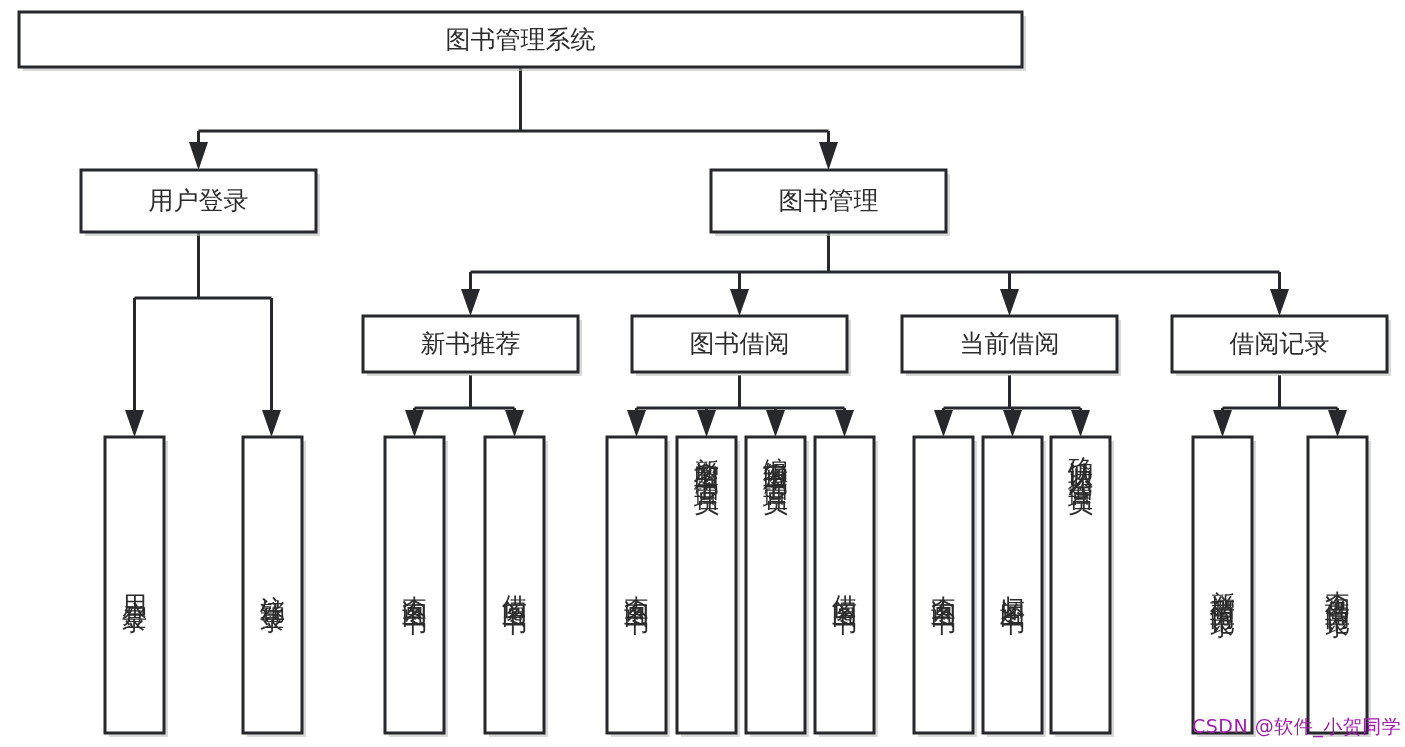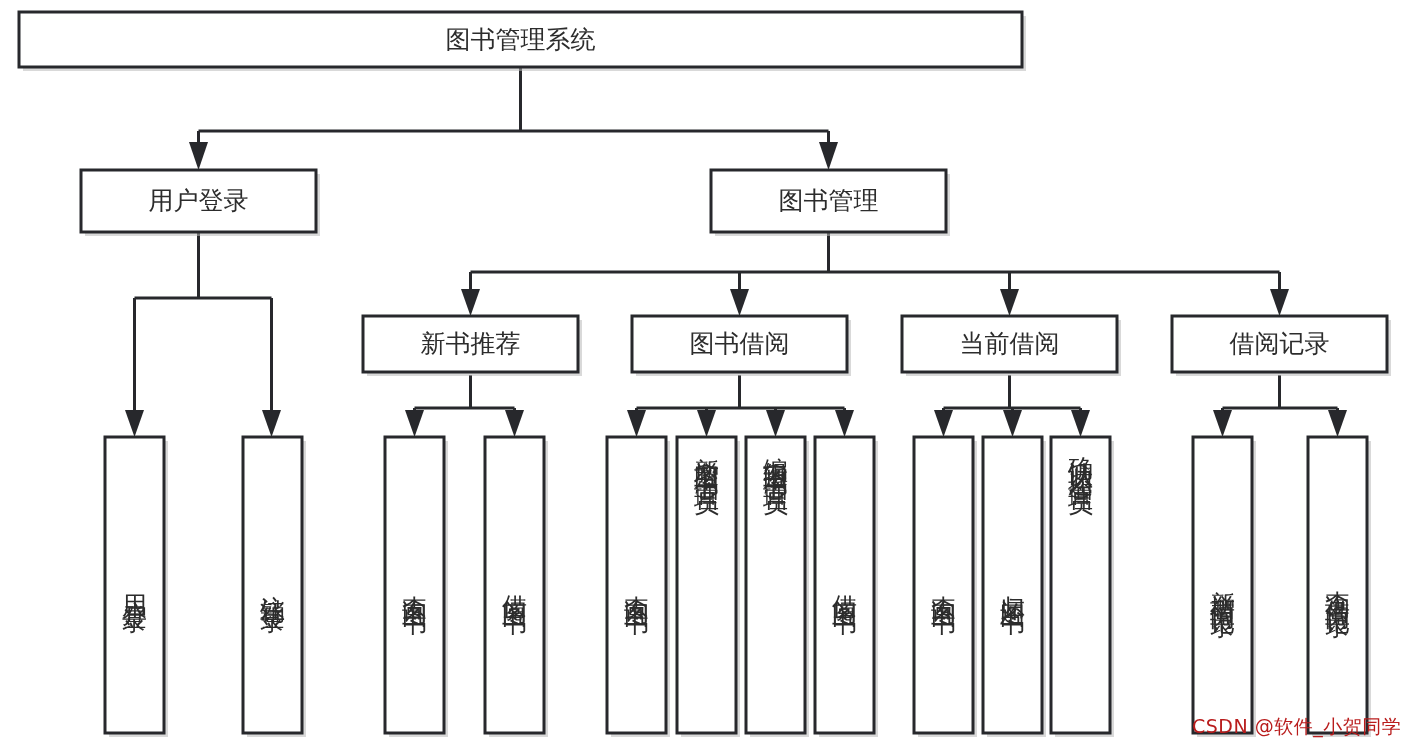--- a/index.html
+++ b/index.html
@@ -67,21 +67,21 @@
     letter-spacing: 5px;
     color: #2c2c2c;
     white-space: nowrap;
   }
   .watermark {
     position: absolute;
     left: 1192px;
     top: 714px;
     font-family: "DejaVu Sans", "Liberation Sans", sans-serif;
     font-size: 19px;
-    color: #b91c1c;
+    color: #a21caf;
     white-space: nowrap;
     letter-spacing: 0.5px;
   }
 </style>
 </head>
 <body>
 
 <div id="diagram-root">
 
   <svg id="flow-canvas" viewBox="0 0 1405 747">

